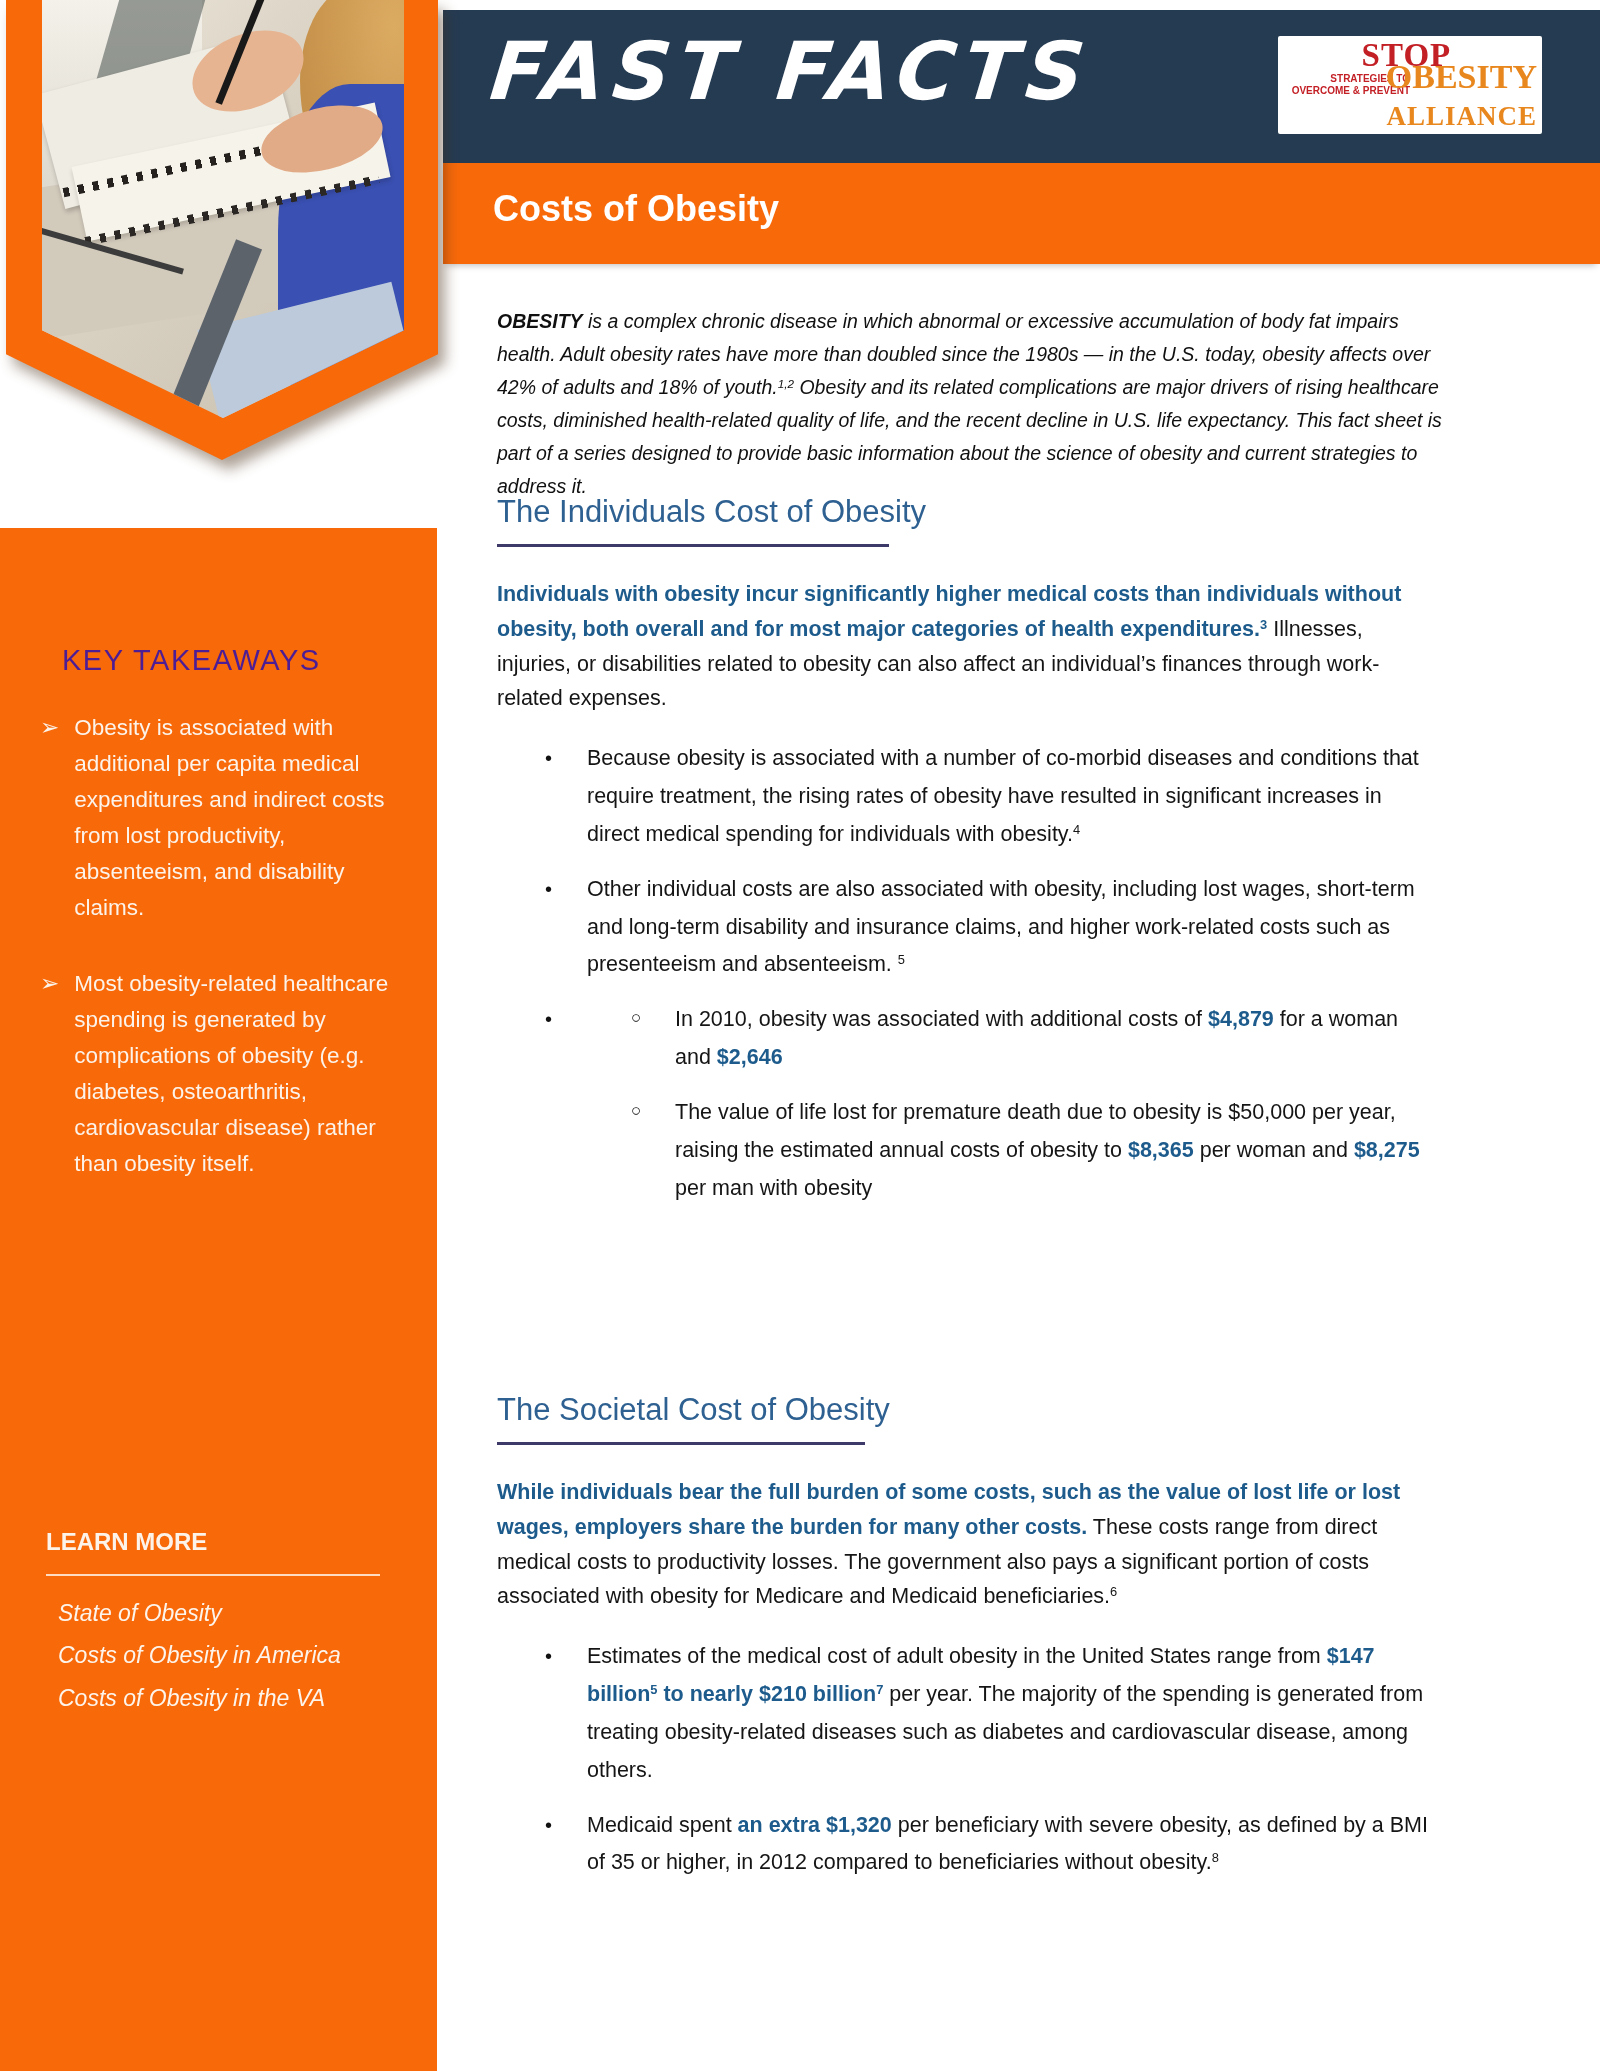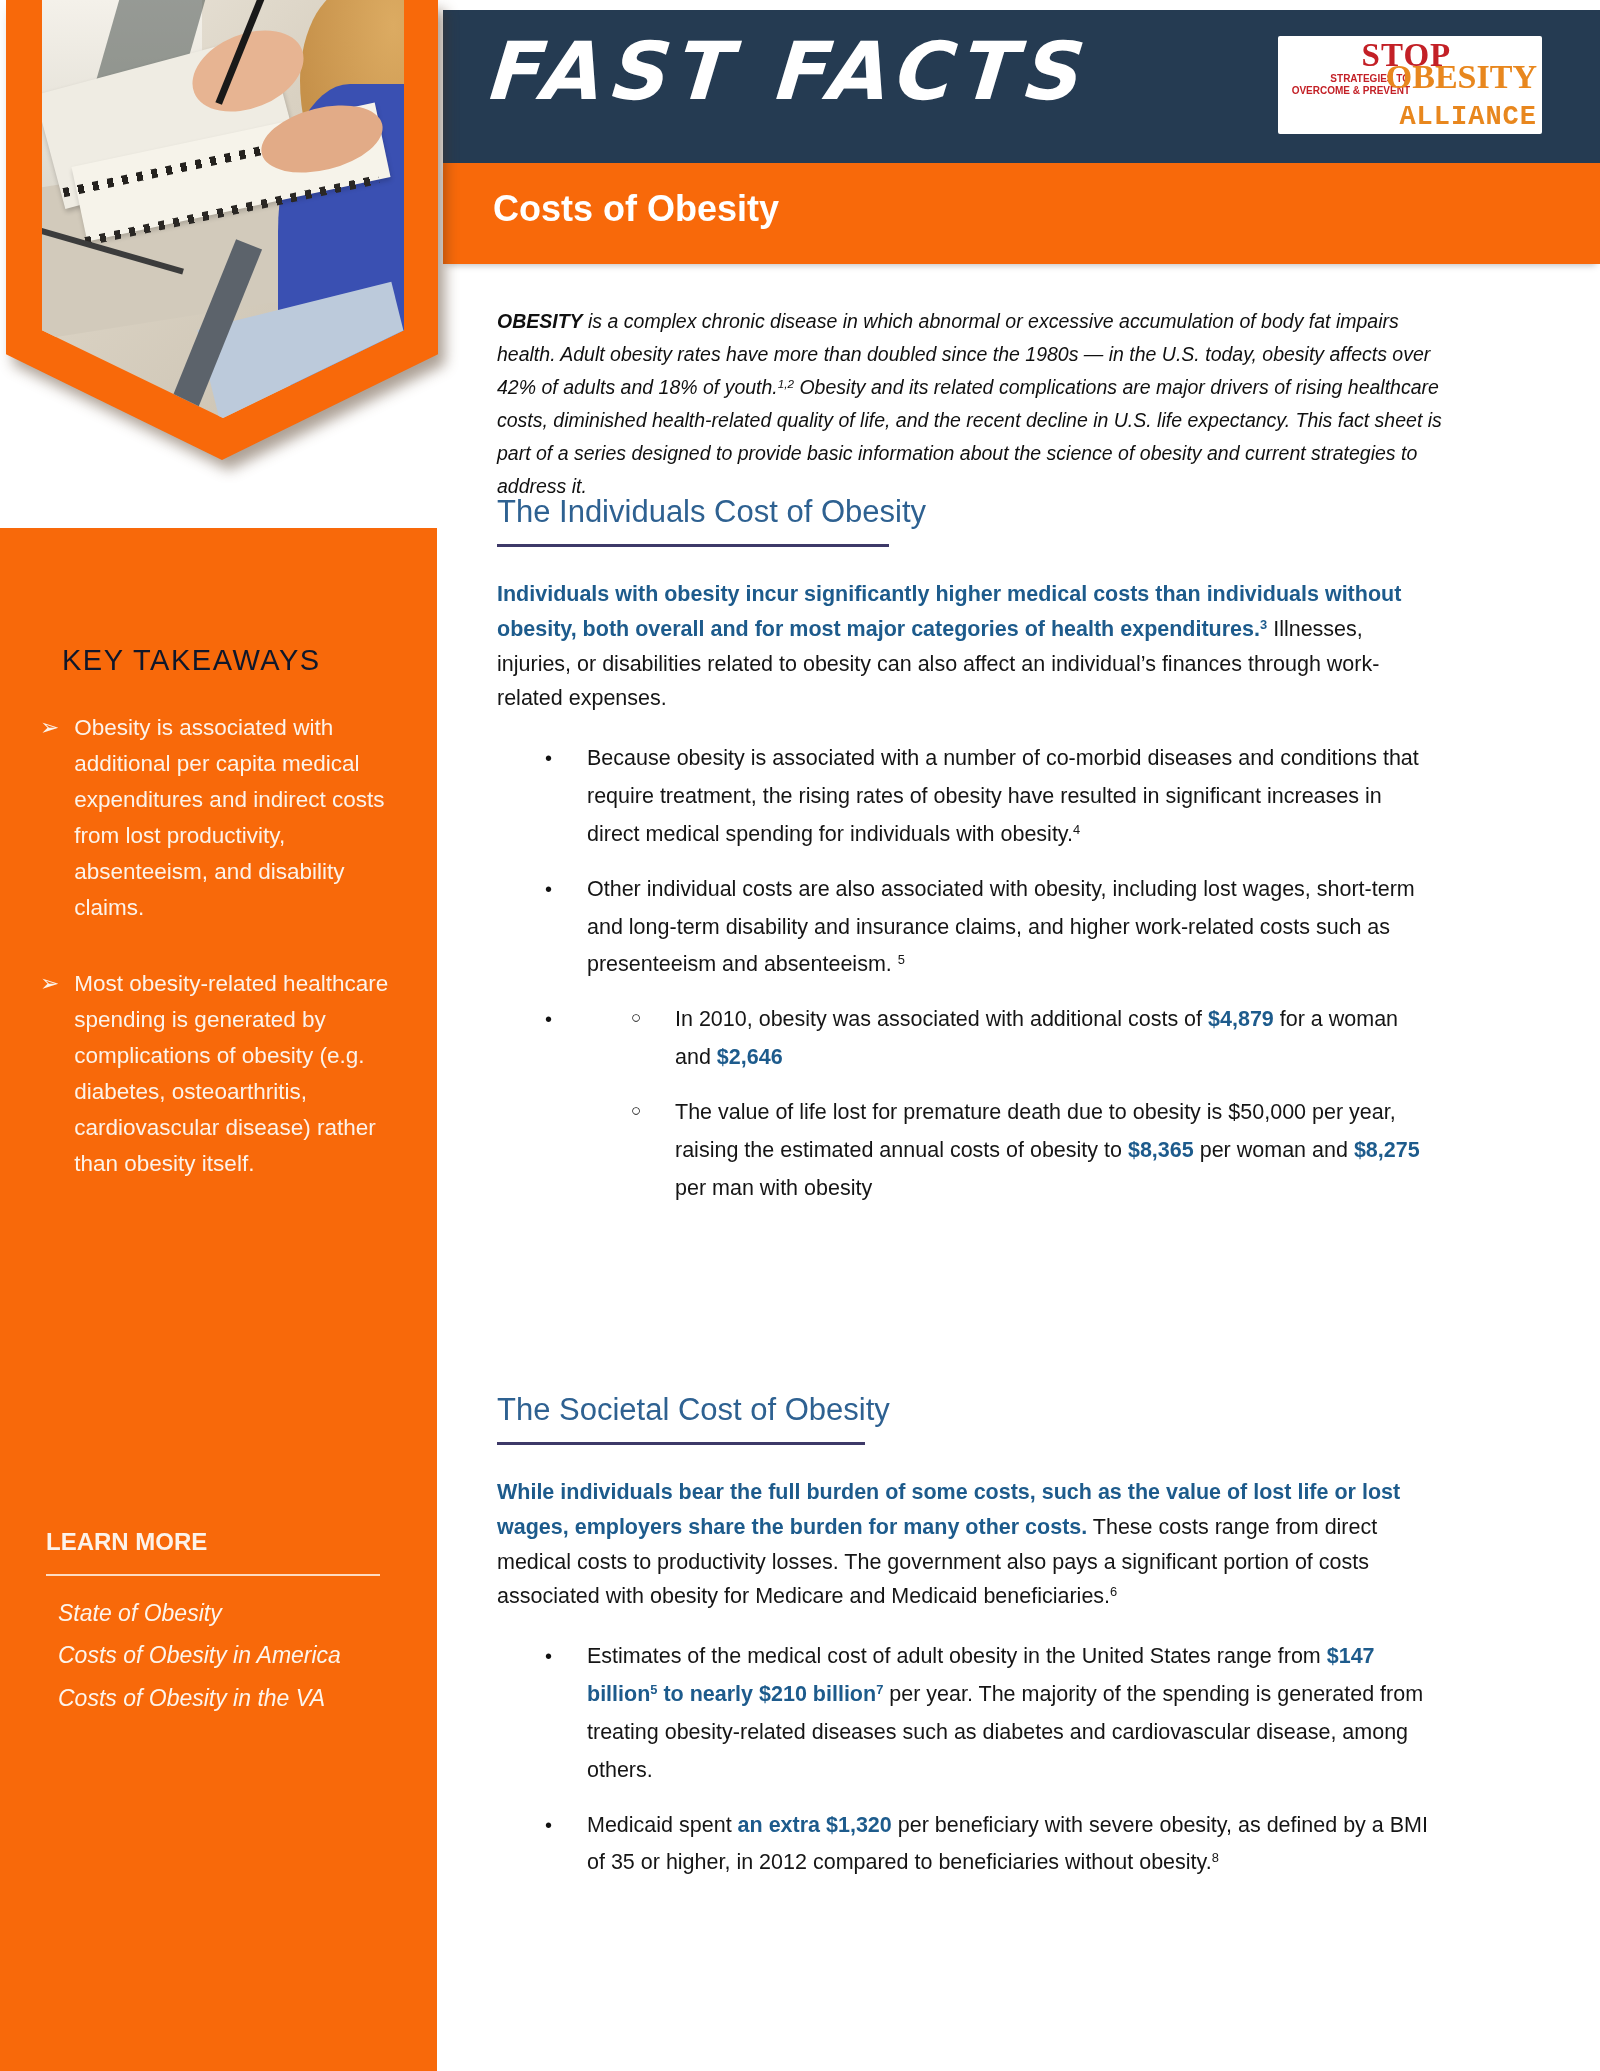--- a/index.html
+++ b/index.html
@@ -11,21 +11,21 @@
   .fastfacts{position:absolute;left:48px;top:22px;font-family:"DejaVu Sans",sans-serif;
              font-weight:700;font-style:italic;font-size:80px;line-height:1;color:#ffffff;
              letter-spacing:8px;transform:skewX(-6deg);white-space:nowrap;}
   .logo{position:absolute;right:58px;top:26px;width:264px;height:98px;background:#ffffff;border-radius:2px;}
   .logo-stop{position:absolute;top:1px;left:50%;transform:translateX(-54%);
              font-family:"Liberation Serif",serif;font-weight:700;font-size:33px;color:#C32026;letter-spacing:1px;}
   .logo-strategies{position:absolute;top:37px;right:50%;font-size:10px;font-weight:700;color:#C32026;white-space:nowrap;}
   .logo-overcome{position:absolute;top:49px;right:50%;font-size:10px;font-weight:700;color:#C32026;white-space:nowrap;}
   .logo-obesity{position:absolute;top:22px;right:5px;font-family:"Liberation Serif",serif;
                 font-weight:700;font-size:34px;color:#E8871E;}
-  .logo-alliance{position:absolute;bottom:2px;right:5px;font-family:Liberation Mono, monospace;
+  .logo-alliance{position:absolute;bottom:2px;right:5px;font-family:Liberation Serif, serif;
                  font-weight:700;font-size:27px;color:#E8871E;letter-spacing:1px;}
 
   
   .title-bar{position:absolute;left:443px;top:163px;width:1157px;height:101px;background:#F8690A;
              box-shadow:0 5px 7px -4px rgba(0,0,0,.28);}
   .title-bar .doc-title{position:absolute;left:50px;top:25px;font-size:36px;font-weight:700;color:#ffffff;}
 
   
   .banner{position:absolute;left:6px;top:0;width:432px;height:460px;
           filter:drop-shadow(7px 10px 7px rgba(70,45,20,.45));}
@@ -56,21 +56,21 @@
   .ph-pencil{left:-6px;top:248px;width:150px;height:6px;background:#3c3c3c;transform:rotate(16deg);}
   .ph-leg{left:150px;top:236px;width:28px;height:230px;background:#5c636b;transform:rotate(22deg);}
 
   
   .intro{position:absolute;left:497px;top:285px;width:948px;font-size:19.5px;line-height:1.7;
          font-style:italic;color:#101010;}
 
   
   .sidebar{position:absolute;left:0;top:528px;width:437px;height:1543px;background:#F8690A;color:#FCF3EA;}
   .sb-title{position:absolute;left:62px;top:116px;margin:0;font-size:29px;font-weight:400;
-            letter-spacing:1.5px;color:#0f172a;}
+            letter-spacing:1.5px;color:#4c1d95;}
   .takeaway{position:absolute;left:40px;width:372px;display:flex;gap:15px;
             font-size:22.5px;line-height:1.6;color:#FCF3EA;}
   .tk-1{top:182px;}
   .tk-2{top:438px;}
   .tk-marker{flex:0 0 auto;font-size:23px;line-height:1.55;}
   .lm-title{position:absolute;left:46px;top:1000px;margin:0;font-size:24px;font-weight:700;color:#FCF3EA;}
   .lm-rule{position:absolute;left:46px;top:1046px;width:334px;height:0;
            border-top:2px solid rgba(255,241,228,.85);}
   .sb-links{position:absolute;left:46px;top:1064px;font-size:23px;line-height:1.84;font-style:italic;}
   .sb-link{color:#FDF5EC;margin-left:12px;}

